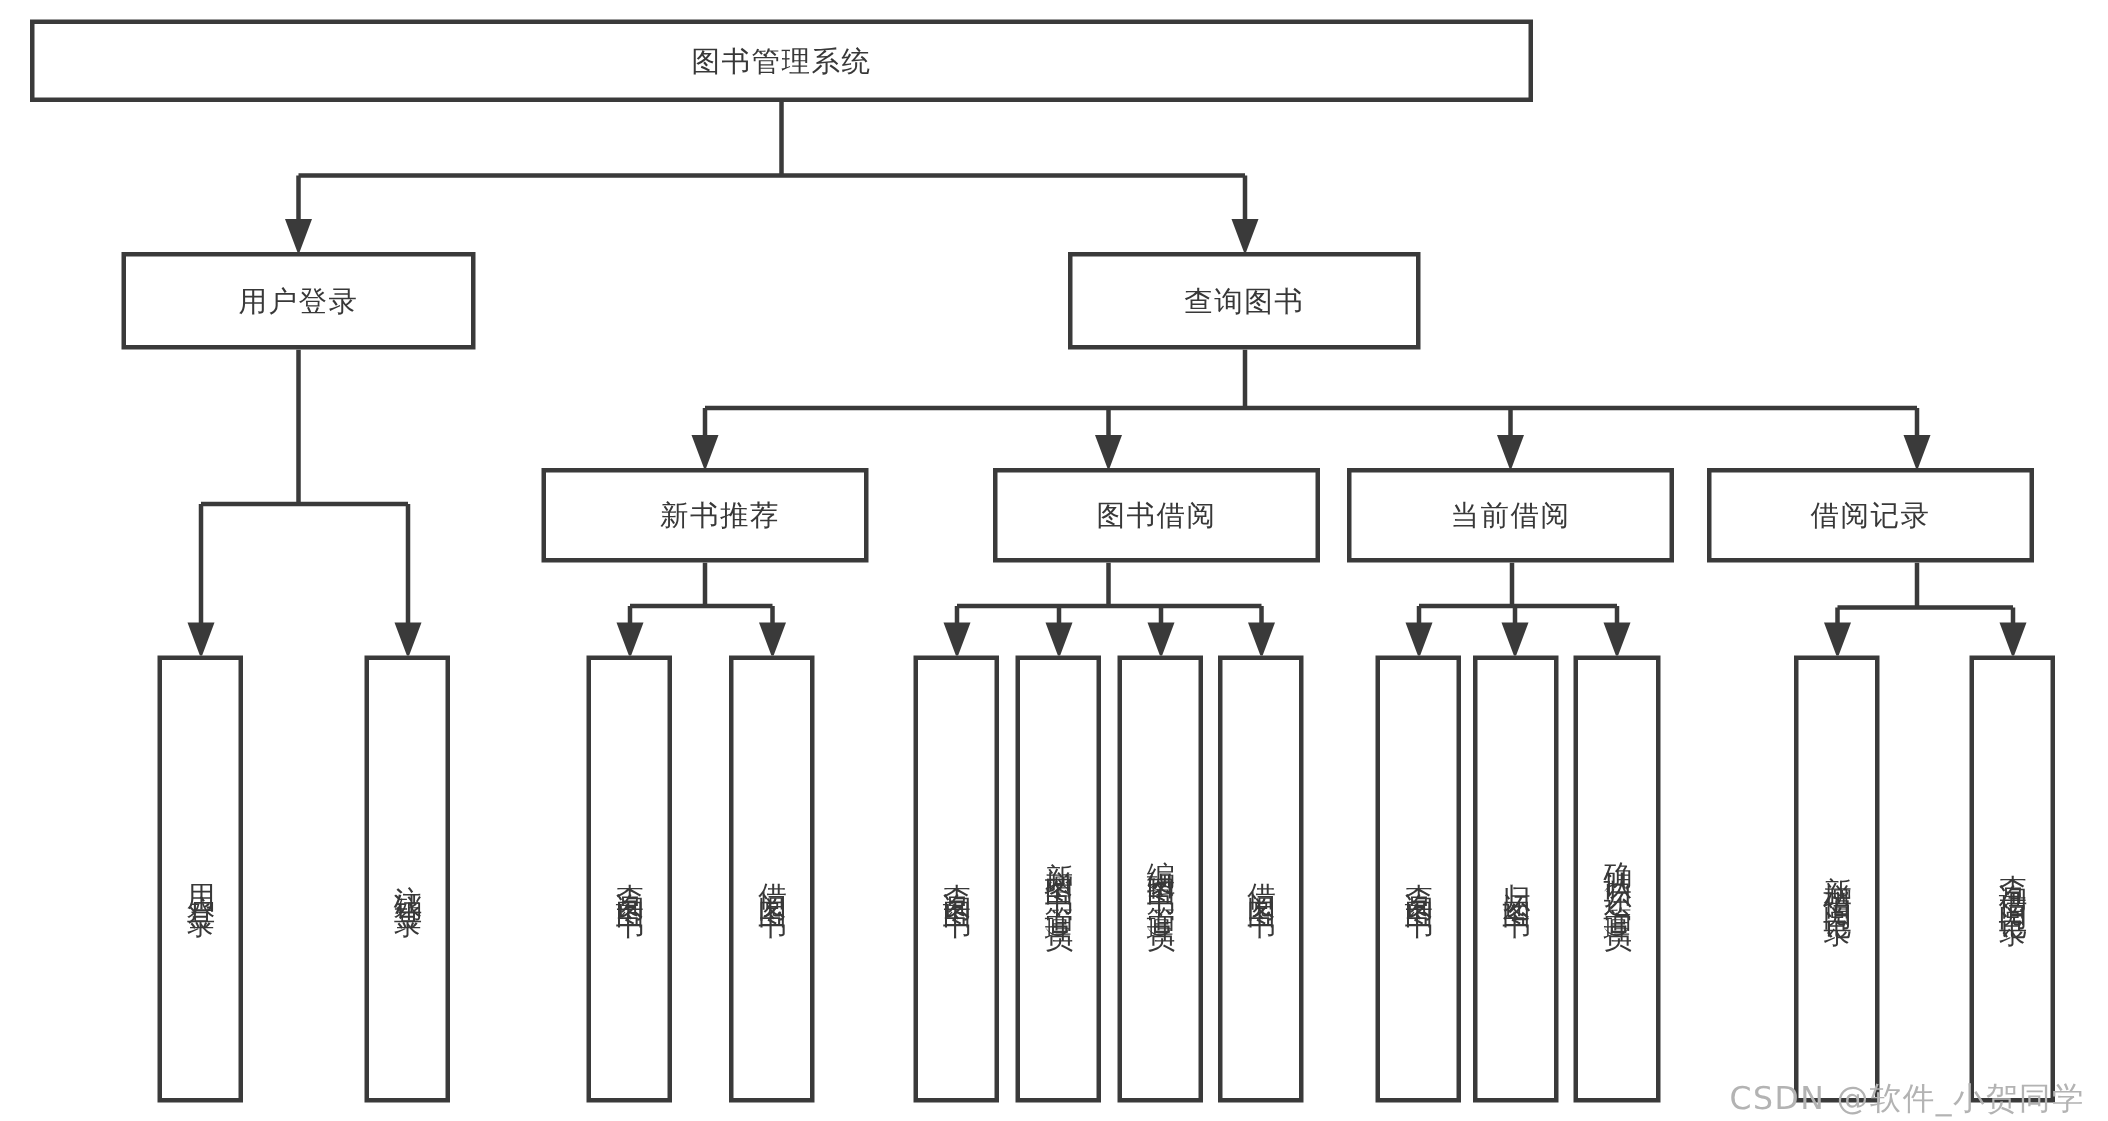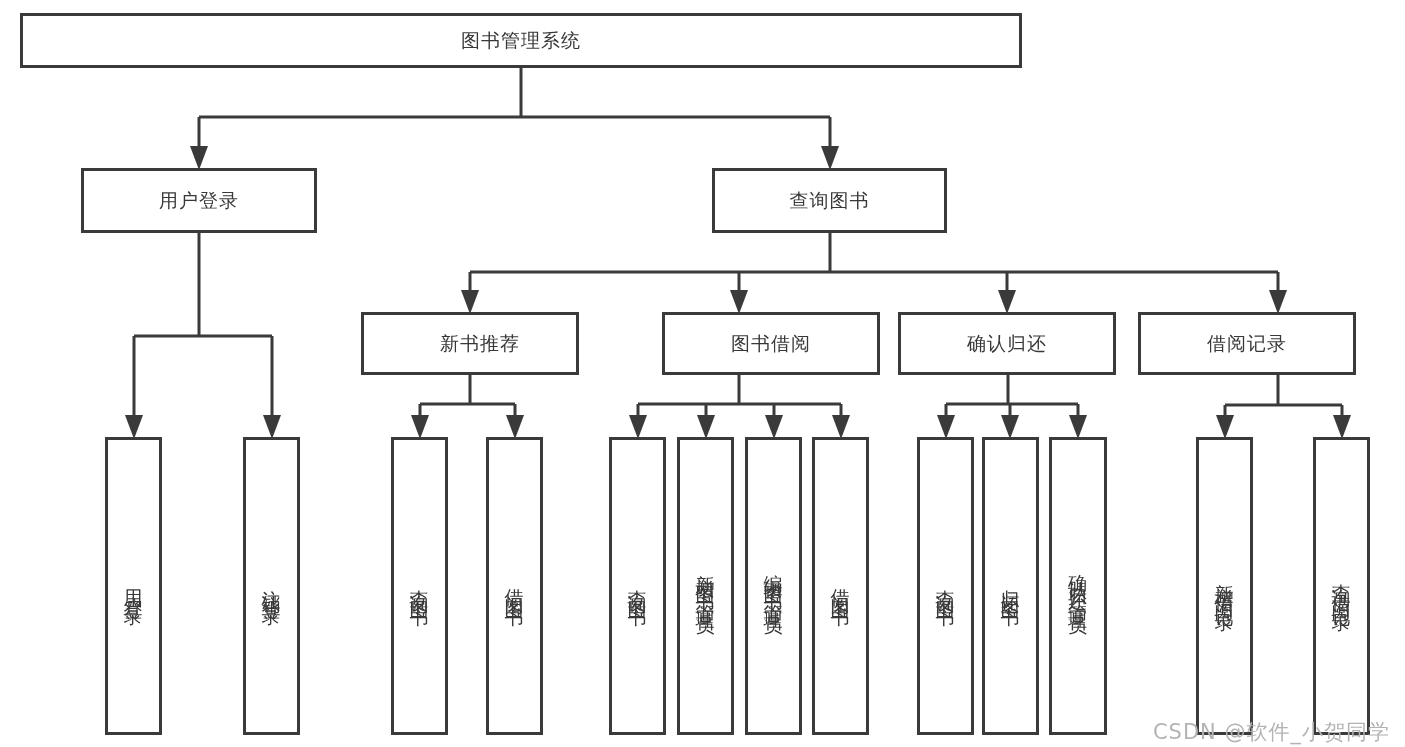--- a/index.html
+++ b/index.html
@@ -121,21 +121,21 @@
     <span>查询图书</span>
   </div>
 
   <div id="n-new-rec" class="node">
     <span>新书推荐</span>
   </div>
   <div id="n-book-borrow" class="node">
     <span>图书借阅</span>
   </div>
   <div id="n-cur-borrow" class="node">
-    <span>确认归还</span>
+    <span>当前借阅</span>
   </div>
   <div id="n-borrow-rec" class="node">
     <span>借阅记录</span>
   </div>
 
   <div id="l-ulogin" class="node leaf">
     <span class="vtext">用户登录</span>
   </div>
   <div id="l-logout" class="node leaf">
     <span class="vtext">注销登录</span>

